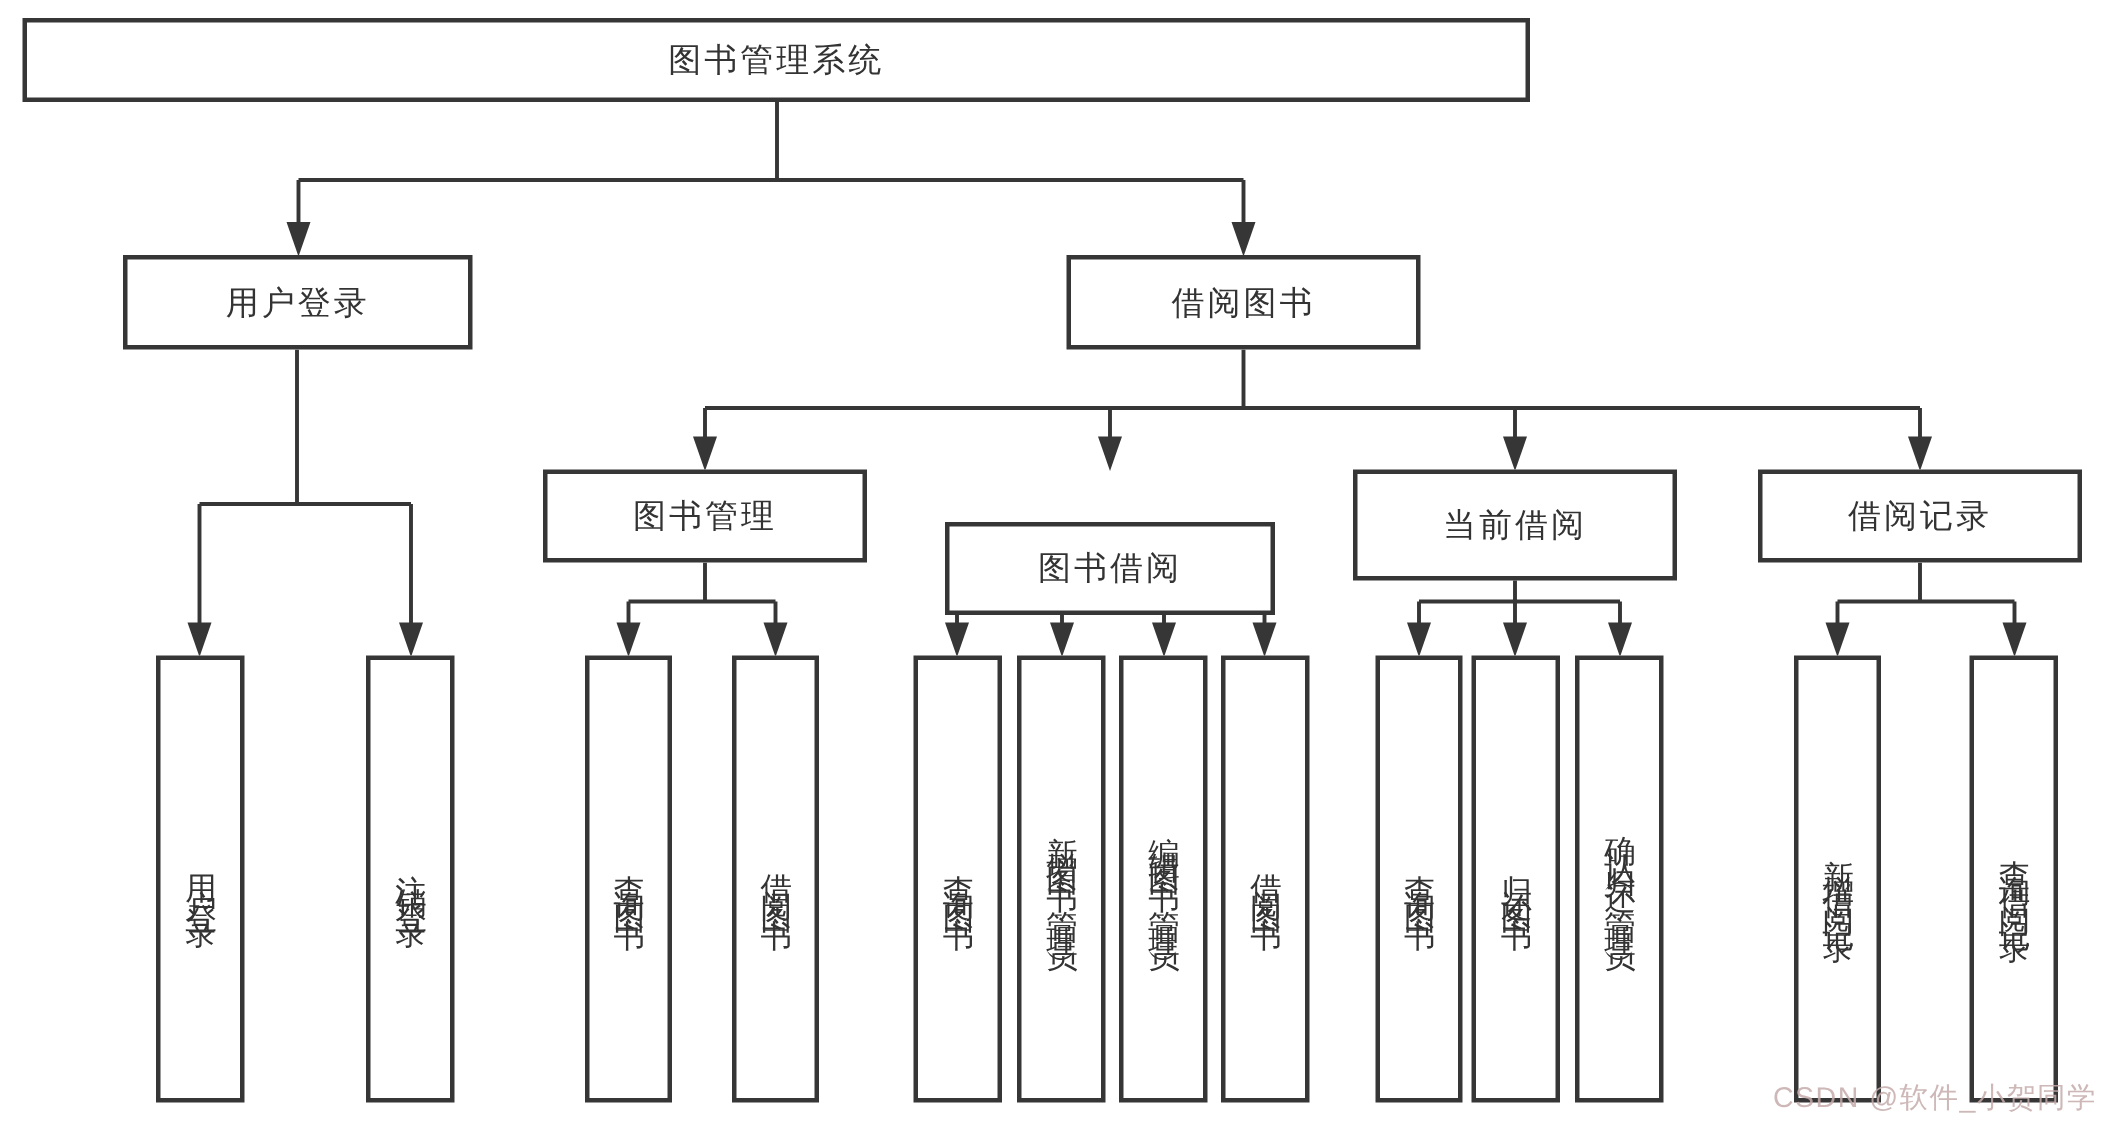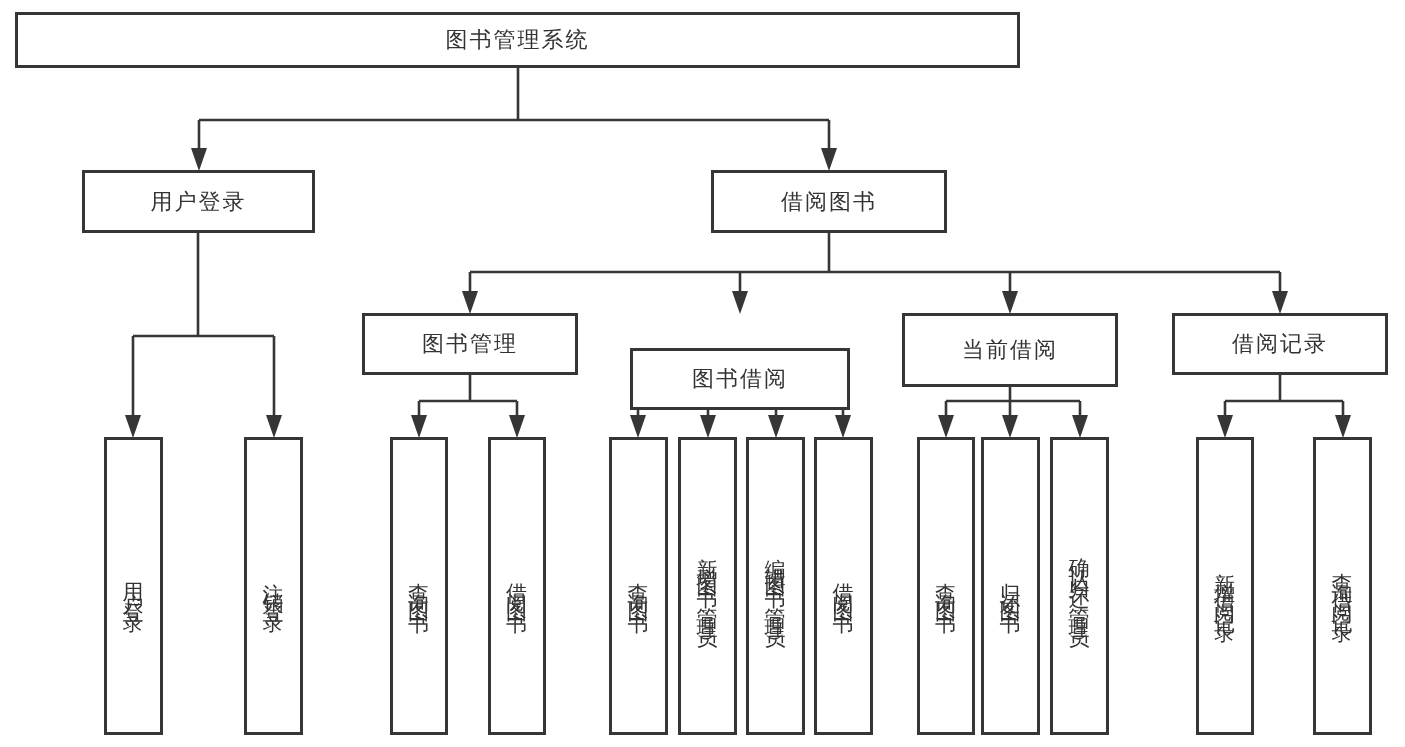--- a/index.html
+++ b/index.html
@@ -165,14 +165,15 @@
     <span>确认归还（管理员）</span>
   </div>
 
   <div class="node v" style="left:1196px; top:437px; width:58px; height:298px;">
     <span>新增借阅记录</span>
   </div>
   <div class="node v" style="left:1313px; top:437px; width:59px; height:298px;">
     <span>查询借阅记录</span>
   </div>
 
+  <div class="watermark">CSDN @软件_小贺同学</div>
 
 </div>
 
 </body></html>

